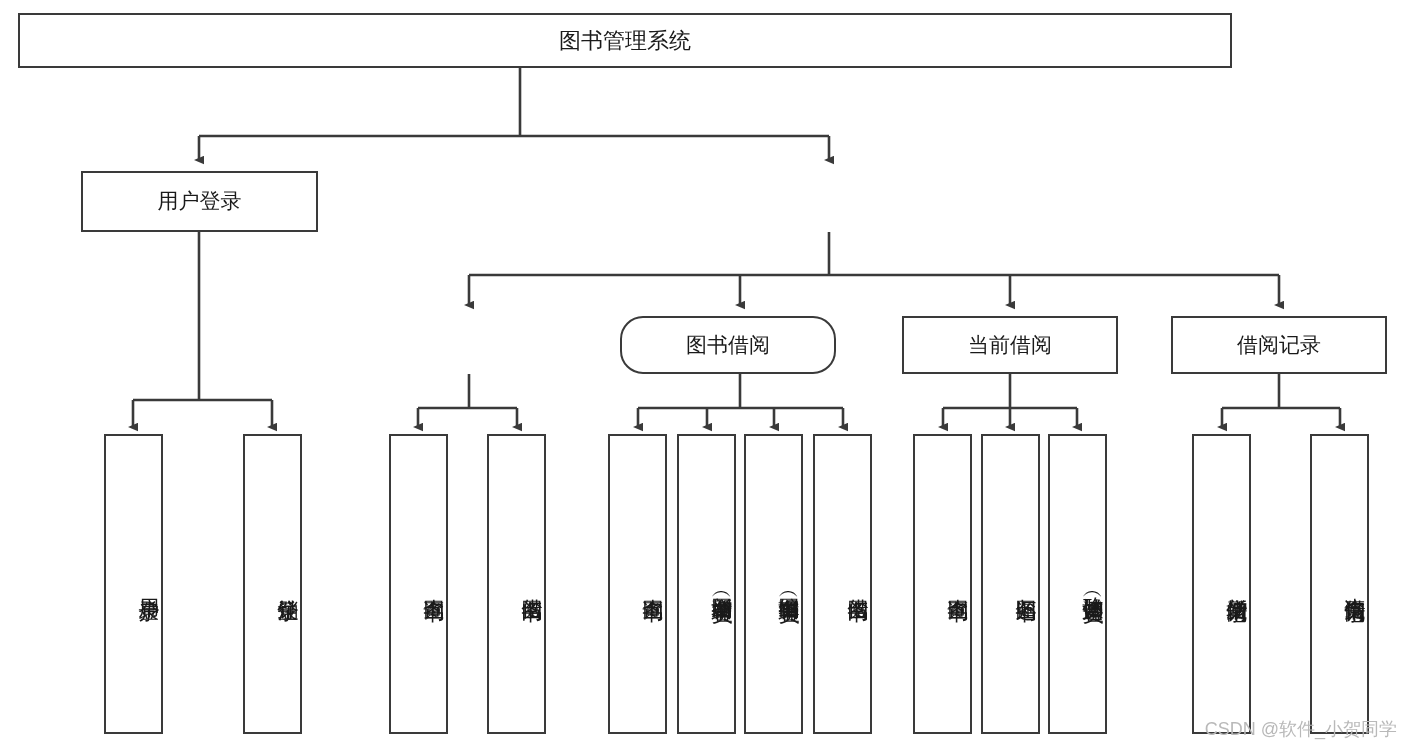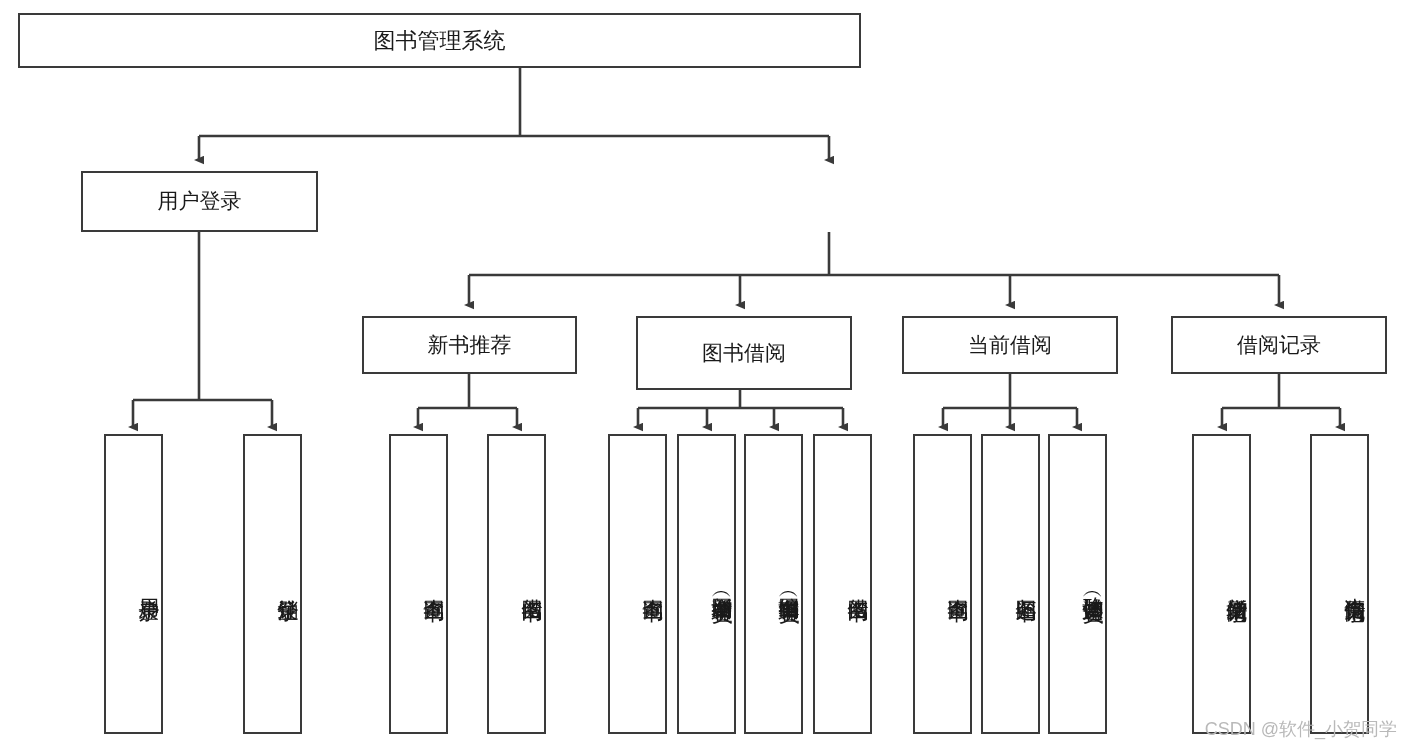--- a/index.html
+++ b/index.html
@@ -101,26 +101,25 @@
       <path d="M1010,408 L1010,427" marker-end="url(#arrow)"></path>
       <path d="M1077,408 L1077,427" marker-end="url(#arrow)"></path>
 
       <path d="M1279,374 L1279,408"></path>
       <path d="M1222,408 L1340,408"></path>
       <path d="M1222,408 L1222,427" marker-end="url(#arrow)"></path>
       <path d="M1340,408 L1340,427" marker-end="url(#arrow)"></path>
     </g>
   </svg>
 
-  <div class="node root" style="left:18px;top:13px;width:843px;height:55px;">图书管理系统</div>
+  <div class="node root" style="left:18px;top:13px;width:1214px;height:55px;">图书管理系统</div>
 
   <div class="node horiz" style="left:81px;top:171px;width:237px;height:61px;">用户登录</div>
 
-  <div class="node horiz" style="left:362px;top:316px;width:215px;height:58px;">新书推荐</div>
-  <div class="node horiz" style="left:636px;top:316px;width:216px;height:74px;">图书借阅</div>
+  <div class="node horiz" style="left:620px;top:316px;width:216px;height:58px;border-radius:23px;">图书借阅</div>
   <div class="node horiz" style="left:902px;top:316px;width:216px;height:58px;">当前借阅</div>
   <div class="node horiz" style="left:1171px;top:316px;width:216px;height:58px;">借阅记录</div>
 
   <div class="node vert" style="left:104px;top:434px;width:59px;height:300px;">
     <span>用户登录</span>
   </div>
   <div class="node vert" style="left:243px;top:434px;width:59px;height:300px;">
     <span>注销登录</span>
   </div>
 

